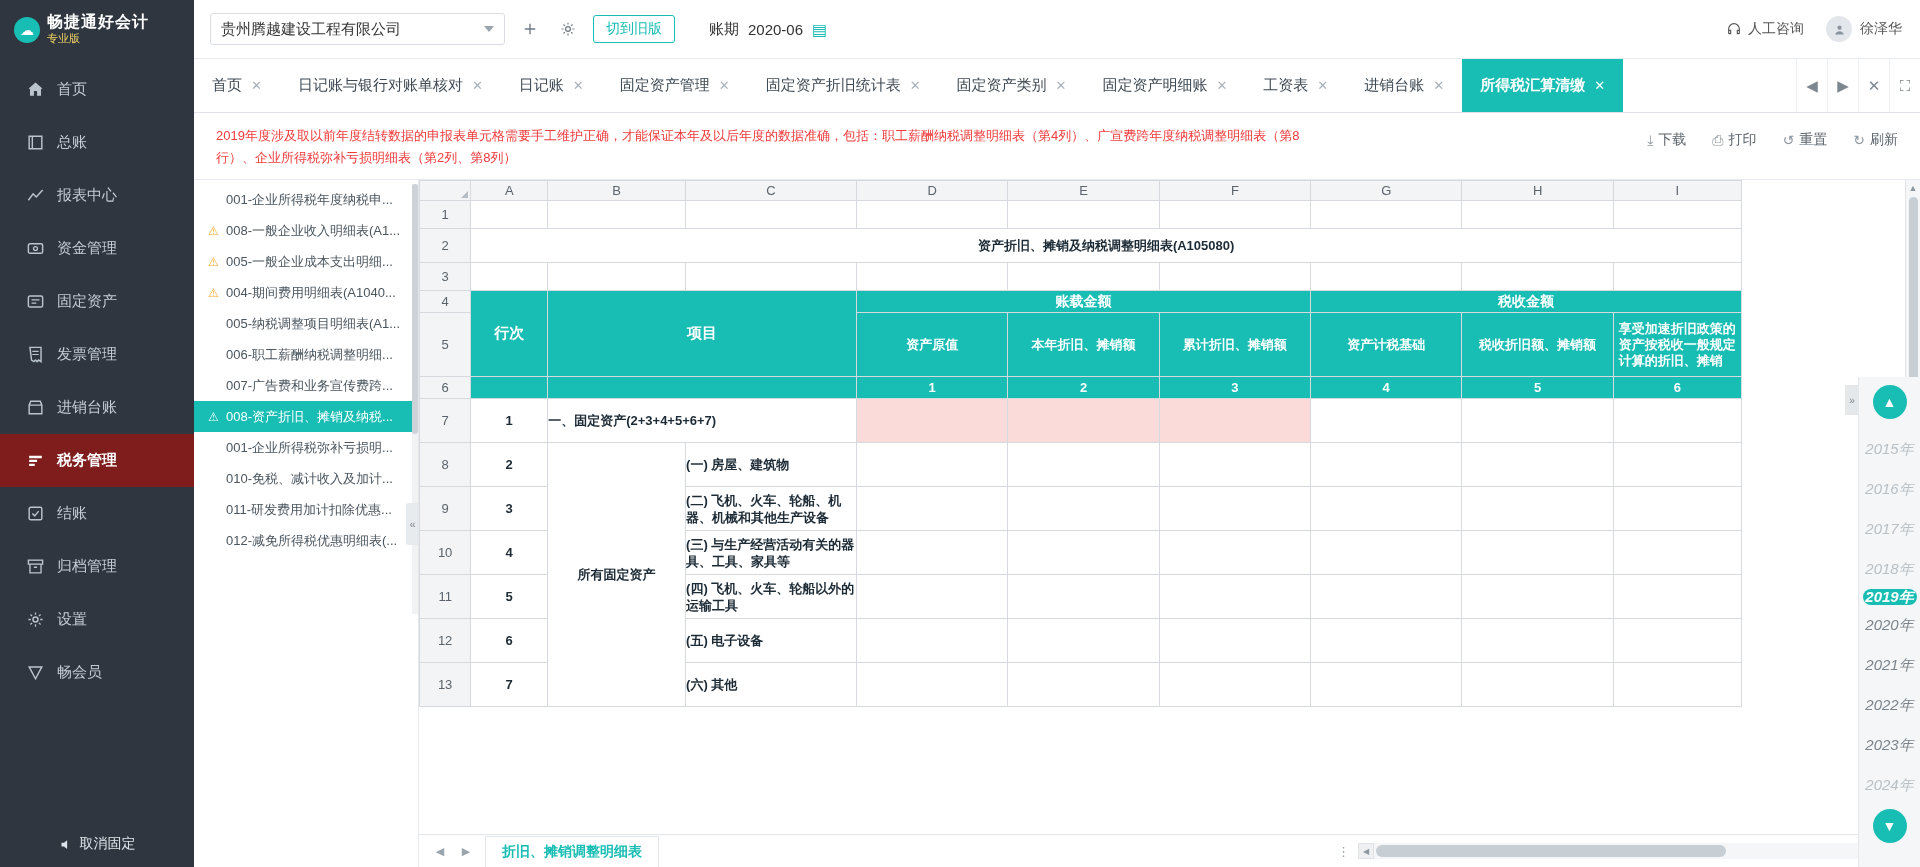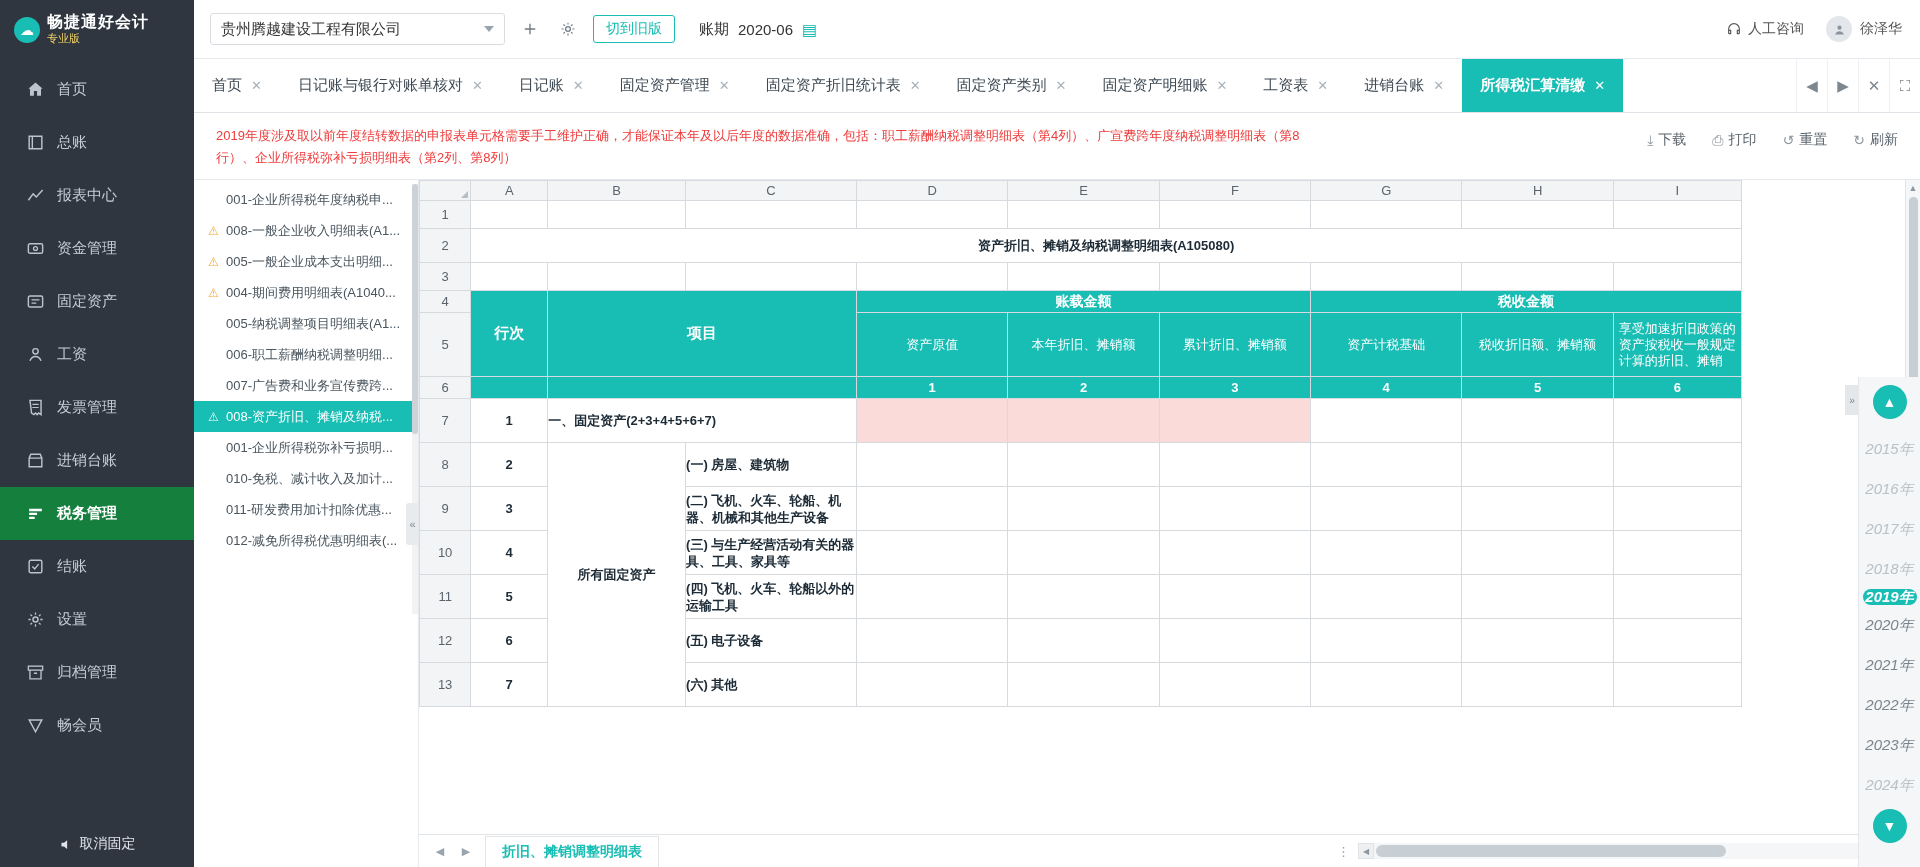--- a/index.html
+++ b/index.html
@@ -27,21 +27,21 @@
   }
   .logo-text { display:flex; flex-direction:column; line-height:1.05; }
   .logo-title { font-size:16px; color:#fff; font-weight:bold; letter-spacing:1px;}
   .logo-sub { font-size:11px; color:#f0d264; margin-top:2px; }
   .nav { margin-top:4px; }
   .nav-item {
     height:53px; display:flex; align-items:center; gap:12px;
     padding-left:26px; font-size:15px; color:#c3ccd4; cursor:pointer;
   }
   .nav-item .ic { width:19px; height:19px; flex:0 0 19px; opacity:.95; display:block;}
-  .nav-item.active { background:#15803d; color:#fff; font-weight:bold; }
+  .nav-item.active { background:#7f1d1d; color:#fff; font-weight:bold; }
   .nav-item.active .ic { opacity:1; }
   .sidebar-bottom {
     position:absolute; left:0; bottom:0; width:194px; height:46px;
     display:flex; align-items:center; justify-content:center; gap:6px;
     font-size:14px; color:#dfe5ea; background:#2f3640;
   }
 
   
   .main { flex:1 1 auto; display:flex; flex-direction:column; min-width:0; position:relative;}
 
@@ -54,21 +54,21 @@
     width:295px; height:32px; border:1px solid #d9dde2; border-radius:3px;
     display:flex; align-items:center; padding:0 10px; font-size:15px; color:#333;
     justify-content:space-between; background:#fff;
   }
   .caret-down { width:0;height:0;border-left:5px solid transparent;border-right:5px solid transparent;border-top:6px solid #9aa4ad;}
   .round-btn { width:26px;height:26px;display:flex;align-items:center;justify-content:center;color:#6f7a85;font-size:19px;}
   .old-version {
     height:28px; padding:0 12px; border:1px solid #18bdb4; border-radius:3px;
     color:#18bdb4; font-size:14px; display:flex;align-items:center;background:#fff;
   }
-  .period { display:flex; align-items:center; gap:9px; font-size:15px; color:#333; margin-left:12px;}
+  .period { display:flex; align-items:center; gap:9px; font-size:15px; color:#333; margin-left:22px;}
   .cal-ic { color:#18bdb4; font-size:16px; }
   .top-right { margin-left:auto; display:flex; align-items:center; gap:22px; }
   .svc { display:flex; align-items:center; gap:6px; font-size:14px; color:#555;}
   .user { display:flex; align-items:center; gap:8px; font-size:14px; color:#555;}
   .avatar { width:26px;height:26px;border-radius:50%;background:#e3e7eb;display:flex;align-items:center;justify-content:center;color:#8b949d;font-size:14px;}
 
   
   .tabstrip {
     height:54px; background:#fff; border-bottom:1px solid #dfe3e7;
     display:flex; align-items:stretch; position:relative;
@@ -125,21 +125,21 @@
   table.grid td, table.grid th { border:1px solid #d6dade; padding:0; font-size:13px; }
   .colhead {
     height:20px; background:#f2f4f6; text-align:center; font-weight:normal; color:#5b646c; font-size:12px;
   }
   .rowhead { width:42px; background:#f2f4f6; text-align:center; color:#5b646c; font-size:12px;}
   .cell { background:#fff; height:28px; }
   .corner { width:42px; height:20px; background:#f2f4f6; position:relative;}
   .corner:after{content:"";position:absolute;right:2px;bottom:2px;border-style:solid;border-width:0 0 7px 7px;border-color:transparent transparent #b6bdc4 transparent;}
   .title-cell { text-align:center; font-size:18px; font-weight:bold; color:#1d2b36; height:34px;}
   .hdr { background:#18bdb4; color:#fff; text-align:center; font-weight:bold; }
-  .hdr-sub { background:#18bdb4; color:#fff; text-align:center; font-weight:normal; font-size:12px; padding:3px 4px; line-height:16px;margin-top:35px;}
+  .hdr-sub { background:#18bdb4; color:#fff; text-align:center; font-weight:bold; font-size:12px; padding:3px 4px; line-height:16px;margin-top:35px;}
   .hdr-num { background:#18bdb4; color:#fff; text-align:center; font-weight:bold; font-size:13px; height:22px;}
   .itemcell { padding:4px 8px; font-weight:bold; color:#1d2b36; line-height:17px;}
   .rowno { text-align:center; font-weight:bold; color:#1d2b36;}
   .pinkcell { background:#fbdada; }
   .vcenter { text-align:center; font-weight:bold; color:#1d2b36; }
 
   
   .vscroll {
     position:absolute; top:0; right:0; width:15px; bottom:0; background:#f4f6f7;
     border-left:1px solid #e1e5e8; display:flex; flex-direction:column; align-items:center;
@@ -220,27 +220,20 @@
       </div>
       <div class="nav-item">
         <svg class="ic" viewBox="0 0 24 24">
             <rect x="3" y="5" width="18" height="14" rx="2" fill="none" stroke="currentColor" stroke-width="1.8"></rect>
             <path stroke="currentColor" stroke-width="1.6" d="M7 10h10M7 14h6"></path>
           </svg>
         <span>固定资产</span>
       </div>
       <div class="nav-item">
         <svg class="ic" viewBox="0 0 24 24">
-            <circle cx="12" cy="8" r="3.4" fill="none" stroke="currentColor" stroke-width="1.8"></circle>
-            <path fill="none" stroke="currentColor" stroke-width="1.8" d="M5 20c1.5-4 4-5.5 7-5.5s5.5 1.5 7 5.5"></path>
-          </svg>
-        <span>工资</span>
-      </div>
-      <div class="nav-item">
-        <svg class="ic" viewBox="0 0 24 24">
             <path fill="none" stroke="currentColor" stroke-width="1.8" d="M5 3h14v18l-3-2-2 2-2-2-2 2-3-2z"></path>
             <path stroke="currentColor" stroke-width="1.5" d="M8 8h8M8 12h8"></path>
           </svg>
         <span>发票管理</span>
       </div>
       <div class="nav-item">
         <svg class="ic" viewBox="0 0 24 24">
             <path fill="none" stroke="currentColor" stroke-width="1.8" d="M4 9h16v11H4z M4 9l2-5h12l2 5"></path>
           </svg>
         <span>进销台账</span>
@@ -253,31 +246,31 @@
       </div>
       <div class="nav-item">
         <svg class="ic" viewBox="0 0 24 24">
             <rect x="4" y="4" width="16" height="16" rx="2" fill="none" stroke="currentColor" stroke-width="1.8"></rect>
             <path stroke="currentColor" stroke-width="1.8" fill="none" d="M8 12l3 3 5-6"></path>
           </svg>
         <span>结账</span>
       </div>
       <div class="nav-item">
         <svg class="ic" viewBox="0 0 24 24">
+            <rect x="3" y="4" width="18" height="5" fill="none" stroke="currentColor" stroke-width="1.7"></rect>
+            <path fill="none" stroke="currentColor" stroke-width="1.7" d="M5 9v11h14V9M10 13h4"></path>
+          </svg>
+        <span>归档管理</span>
+      </div>
+      <div class="nav-item">
+        <svg class="ic" viewBox="0 0 24 24">
             <circle cx="12" cy="12" r="3.2" fill="none" stroke="currentColor" stroke-width="1.8"></circle>
             <path fill="none" stroke="currentColor" stroke-width="1.6" d="M12 3v3M12 18v3M3 12h3M18 12h3M5.6 5.6l2.1 2.1M16.3 16.3l2.1 2.1M18.4 5.6l-2.1 2.1M7.7 16.3l-2.1 2.1"></path>
           </svg>
         <span>设置</span>
-      </div>
-      <div class="nav-item">
-        <svg class="ic" viewBox="0 0 24 24">
-            <rect x="3" y="4" width="18" height="5" fill="none" stroke="currentColor" stroke-width="1.7"></rect>
-            <path fill="none" stroke="currentColor" stroke-width="1.7" d="M5 9v11h14V9M10 13h4"></path>
-          </svg>
-        <span>归档管理</span>
       </div>
       <div class="nav-item">
         <svg class="ic" viewBox="0 0 24 24">
             <path fill="none" stroke="currentColor" stroke-width="1.8" d="M4 5h16L12 20z"></path>
           </svg>
         <span>畅会员</span>
       </div>
     </div>
     <div class="sidebar-bottom">
       <svg width="15" height="15" viewBox="0 0 24 24">

